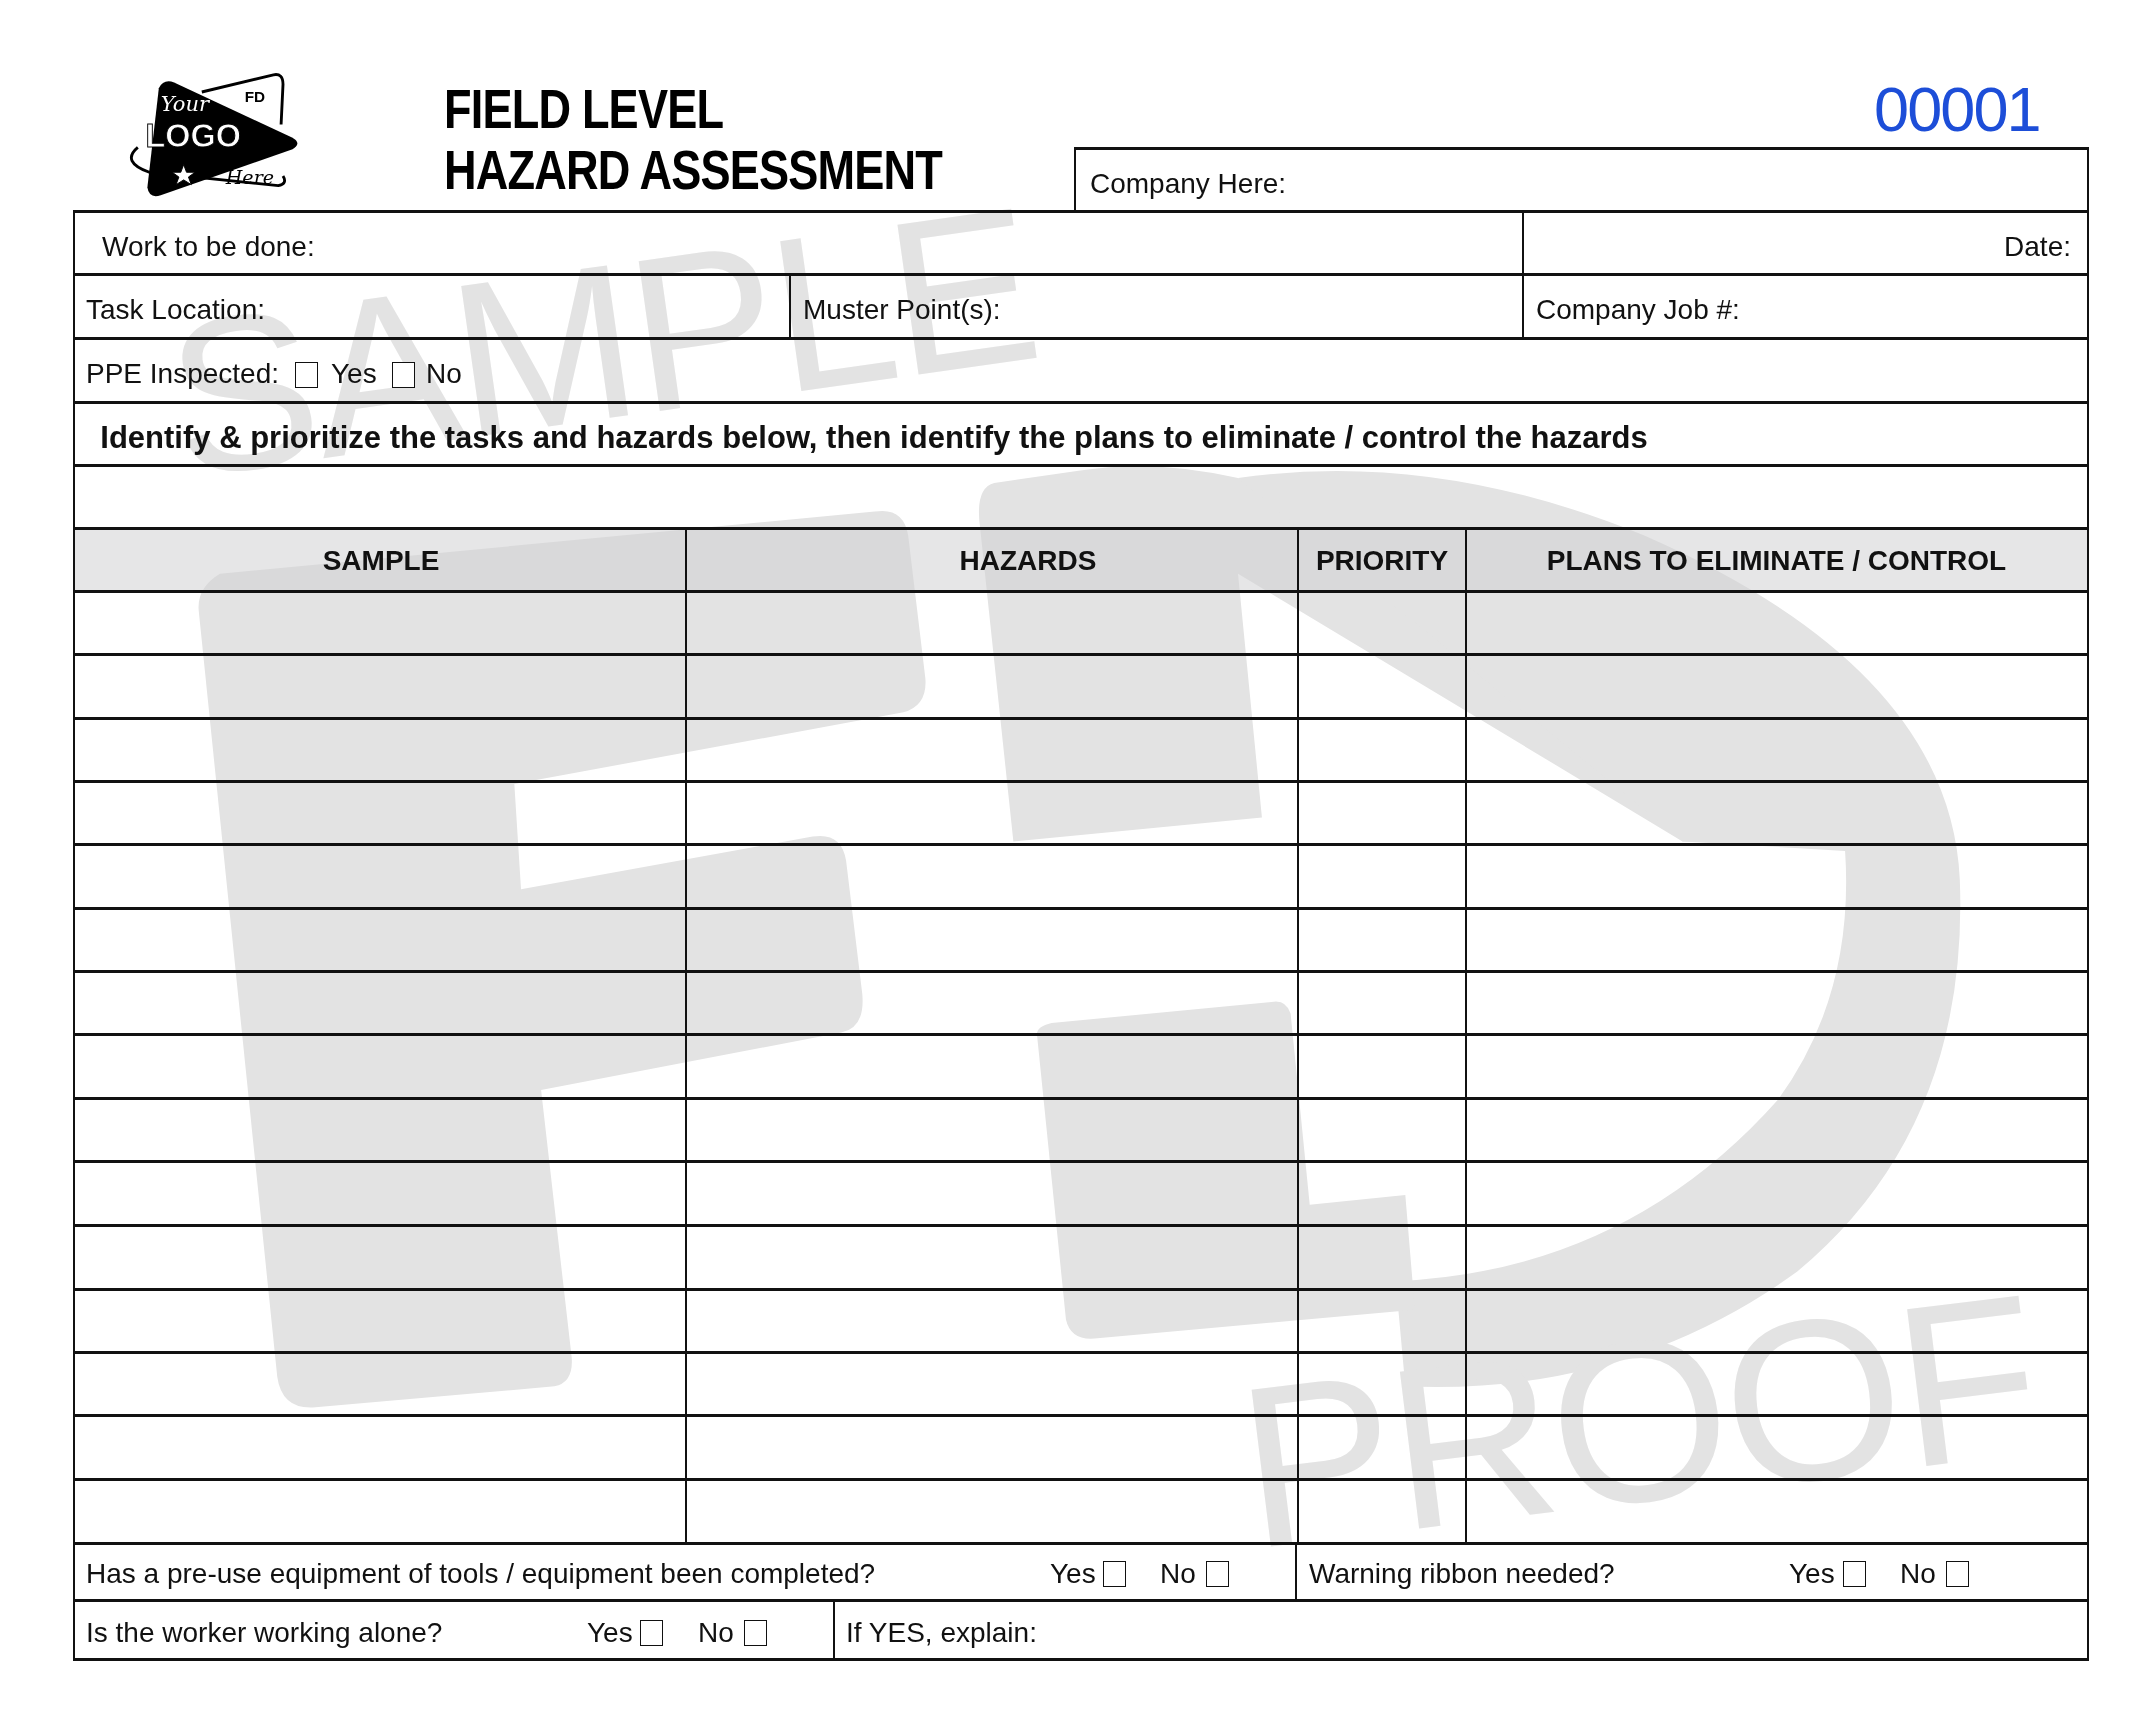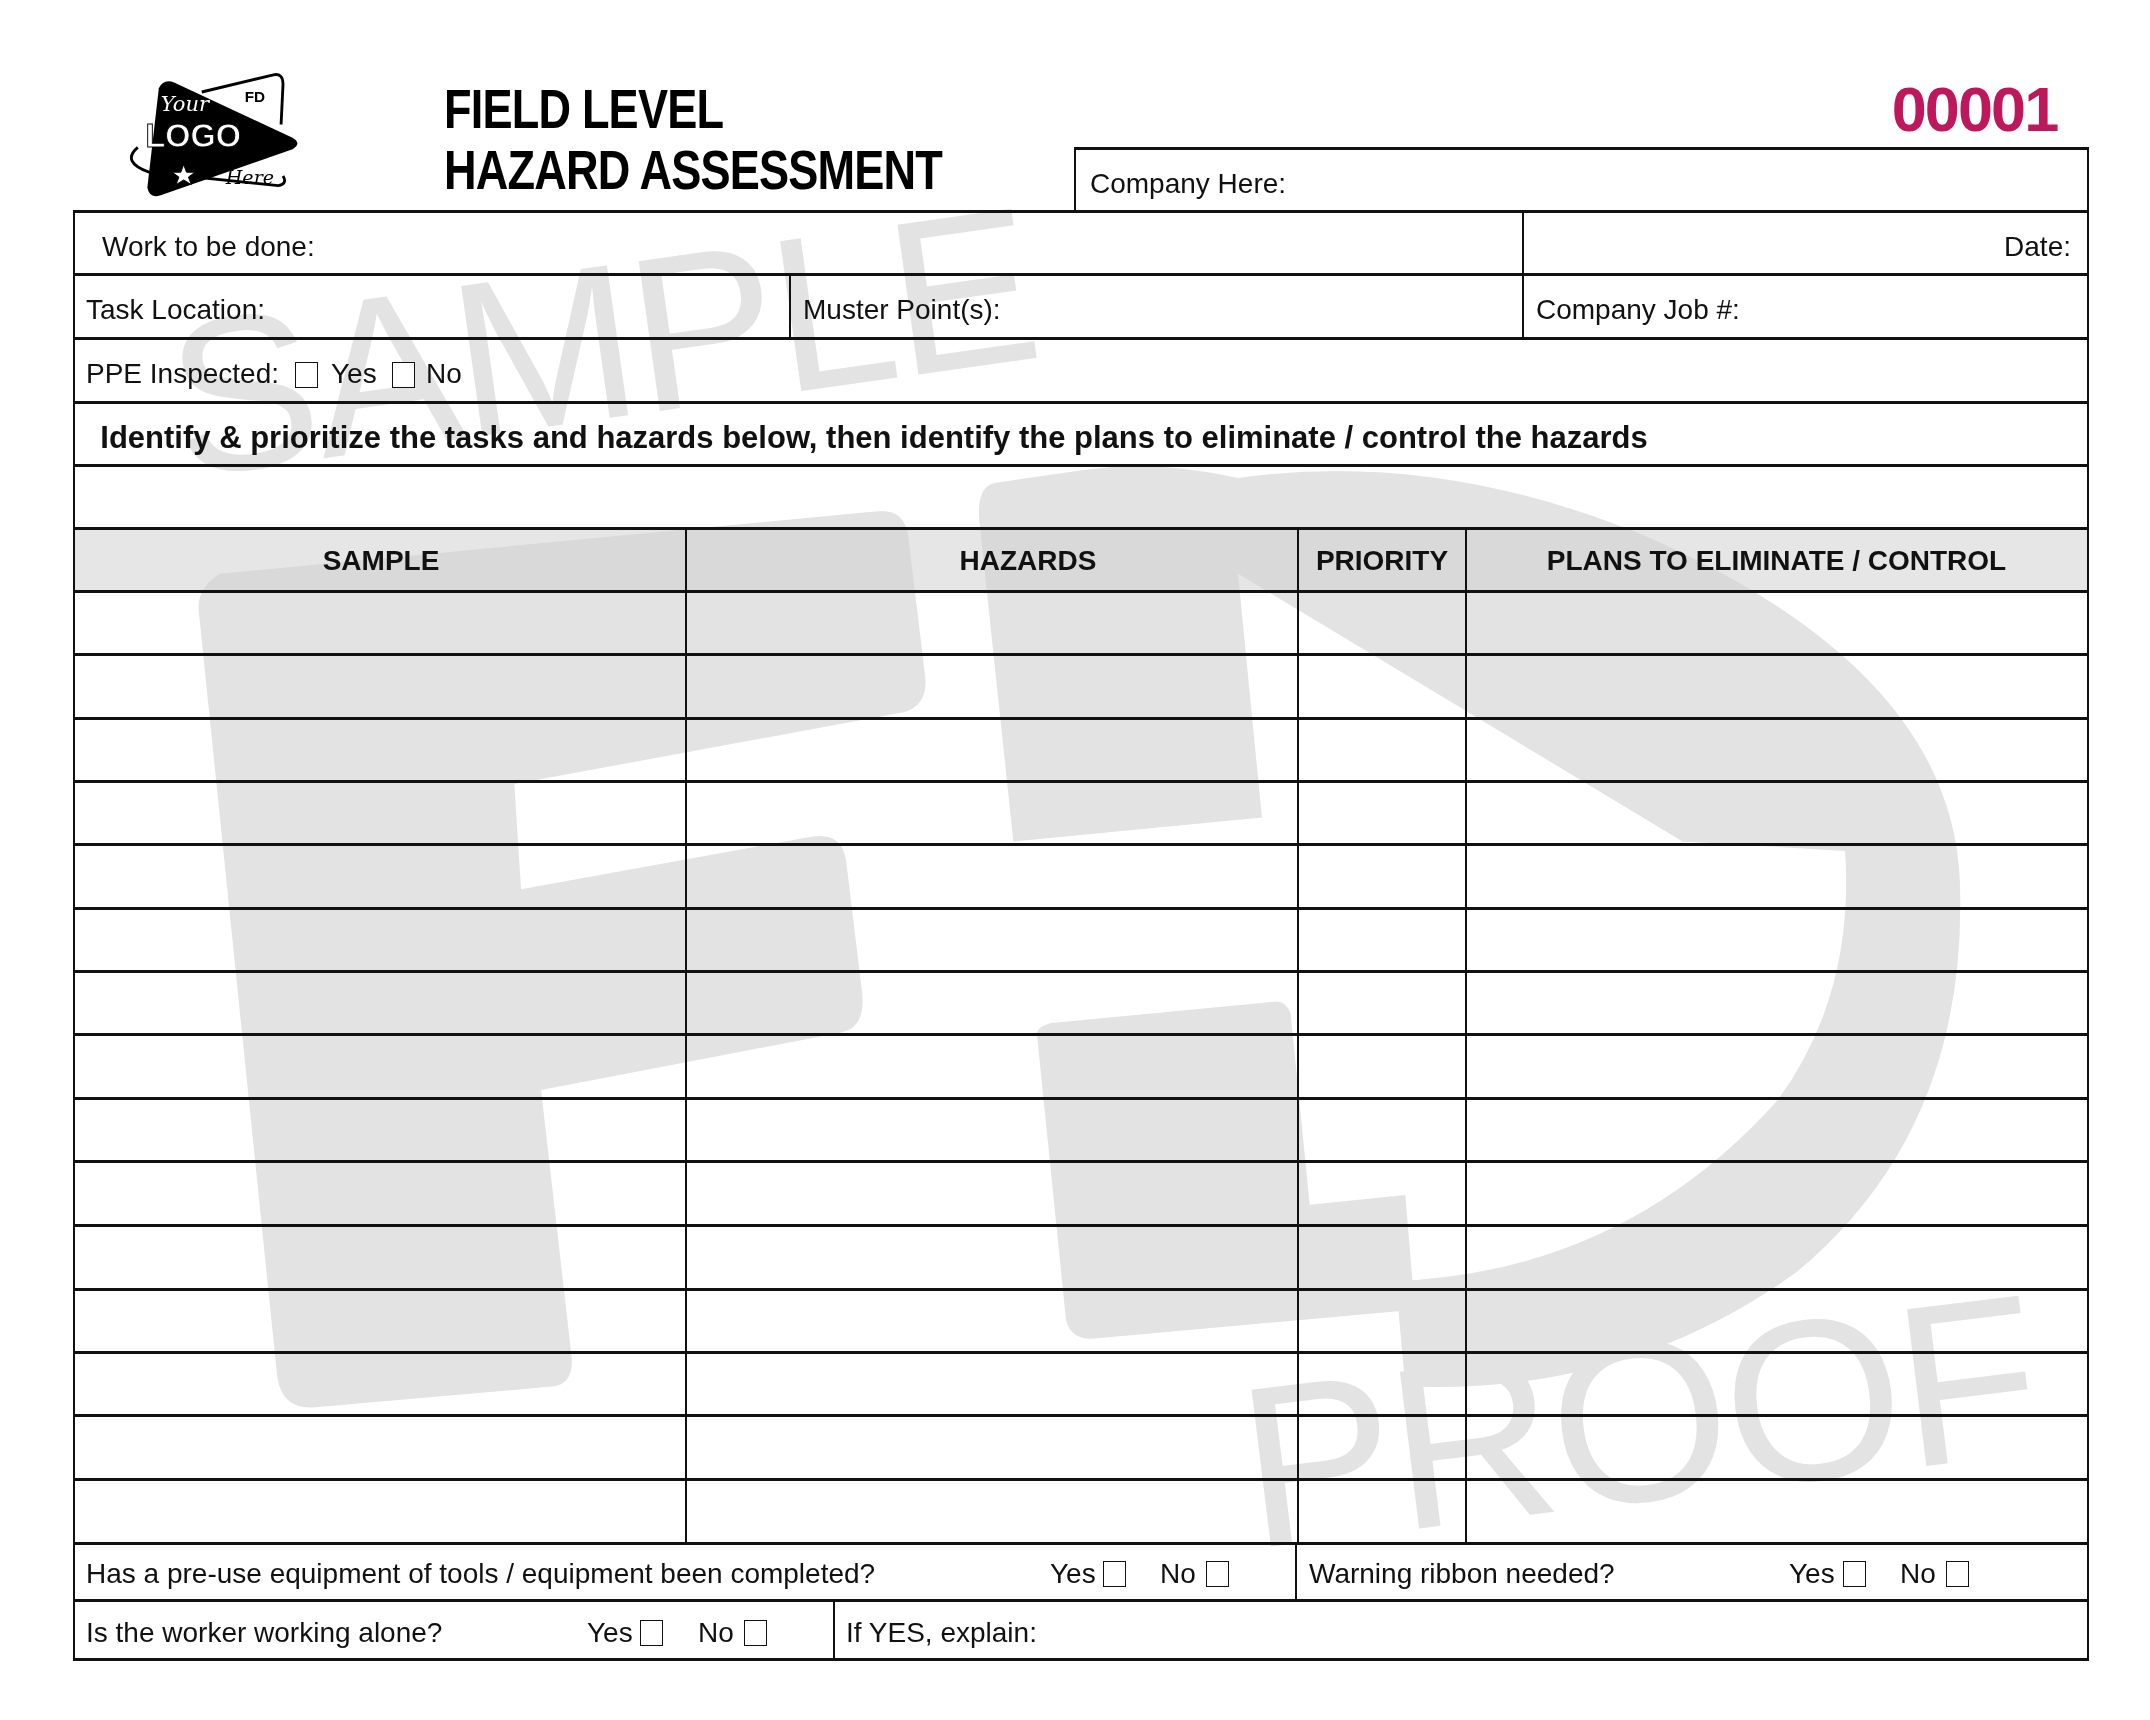--- a/index.html
+++ b/index.html
@@ -3,22 +3,22 @@
 <meta charset="utf-8">
 <style>
   html, body { margin:0; padding:0; background:#ffffff; }
   body { width:2151px; height:1721px; position:relative; overflow:hidden;
          font-family:"Liberation Sans", sans-serif; color:#111; }
   .abs { position:absolute; }
   #watermark { position:absolute; left:0; top:0; width:2151px; height:1721px; z-index:0; }
   .layer { z-index:1; }
   .title { position:absolute; left:444px; font-family:"Liberation Sans", sans-serif; font-weight:bold;
            font-size:55px; line-height:55px; letter-spacing:-1px; transform:scaleX(0.82); transform-origin:left top; color:#000; }
-  .serial { position:absolute; left:1874px; top:78px; width:201px; text-align:center; font-weight:bold;
-            font-size:63px; line-height:63px; letter-spacing:-1.9px; color:#be185d; }
+  .serial { position:absolute; left:1874px; top:78px; width:201px; text-align:left; font-weight:normal;
+            font-size:63px; line-height:63px; letter-spacing:-1.9px; color:#1d4ed8; }
   .hl { position:absolute; height:2.9px; background:#111; z-index:2; }
   .vl { position:absolute; width:1.9px; background:#111; z-index:2; }
   .lbl { position:absolute; font-size:28px; line-height:31px; color:#111; z-index:3; white-space:nowrap; }
   .bold { font-weight:bold; }
   .hdr-bg { position:absolute; background:rgba(210,210,212,0.55); z-index:1; }
   .hdr-txt { position:absolute; font-weight:bold; font-size:28px; line-height:31px; text-align:center; z-index:3; }
   .cb { position:absolute; width:23px; height:26px; border:1.9px solid #111; background:#fff; z-index:3; box-sizing:border-box; }
   .row-cell { position:absolute; z-index:3; }
 </style>
 </head>

